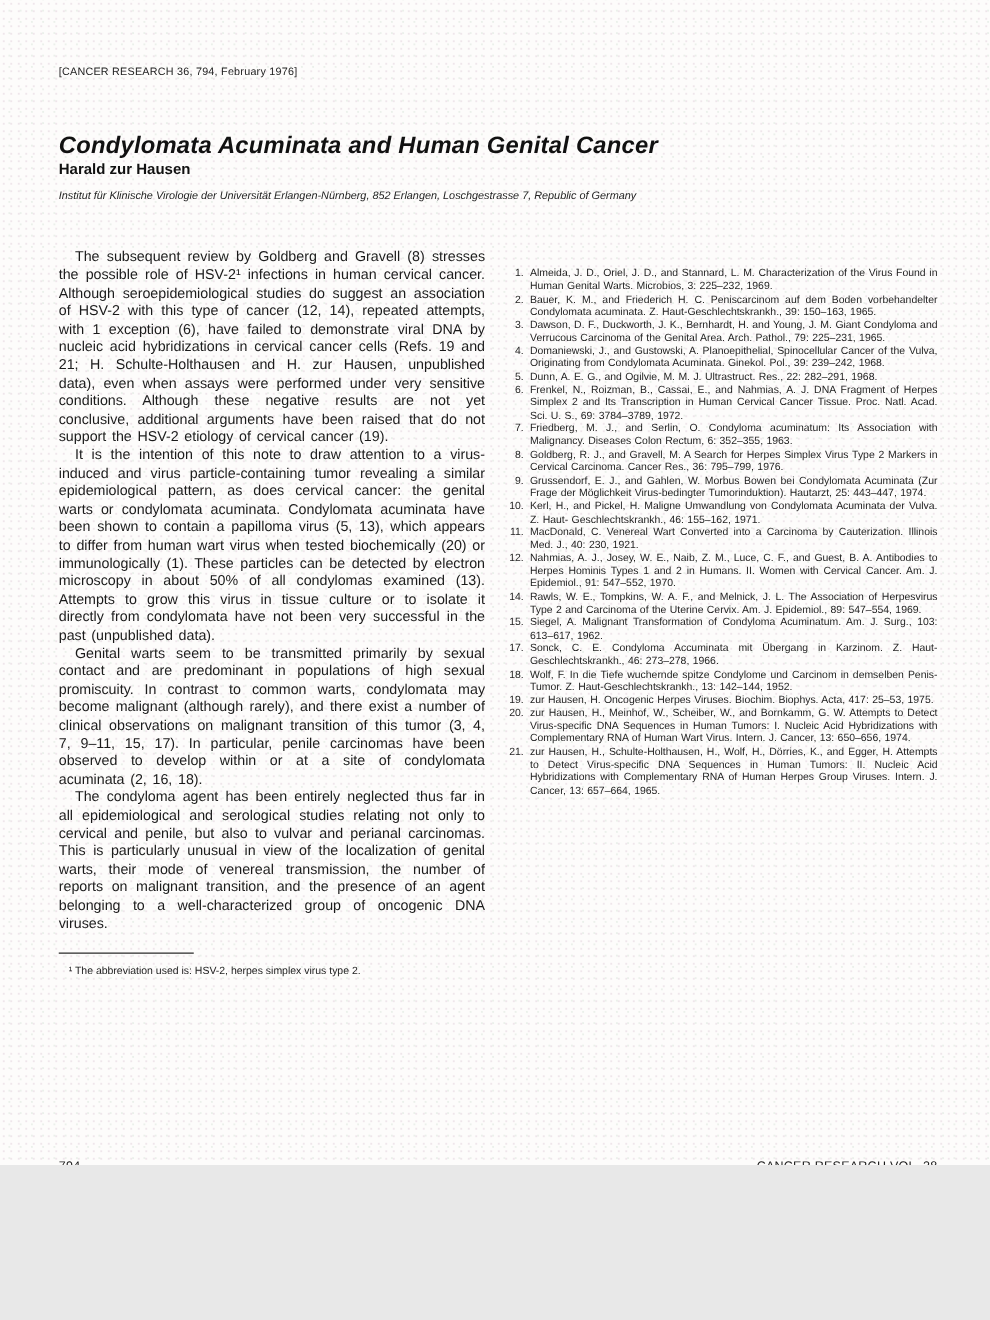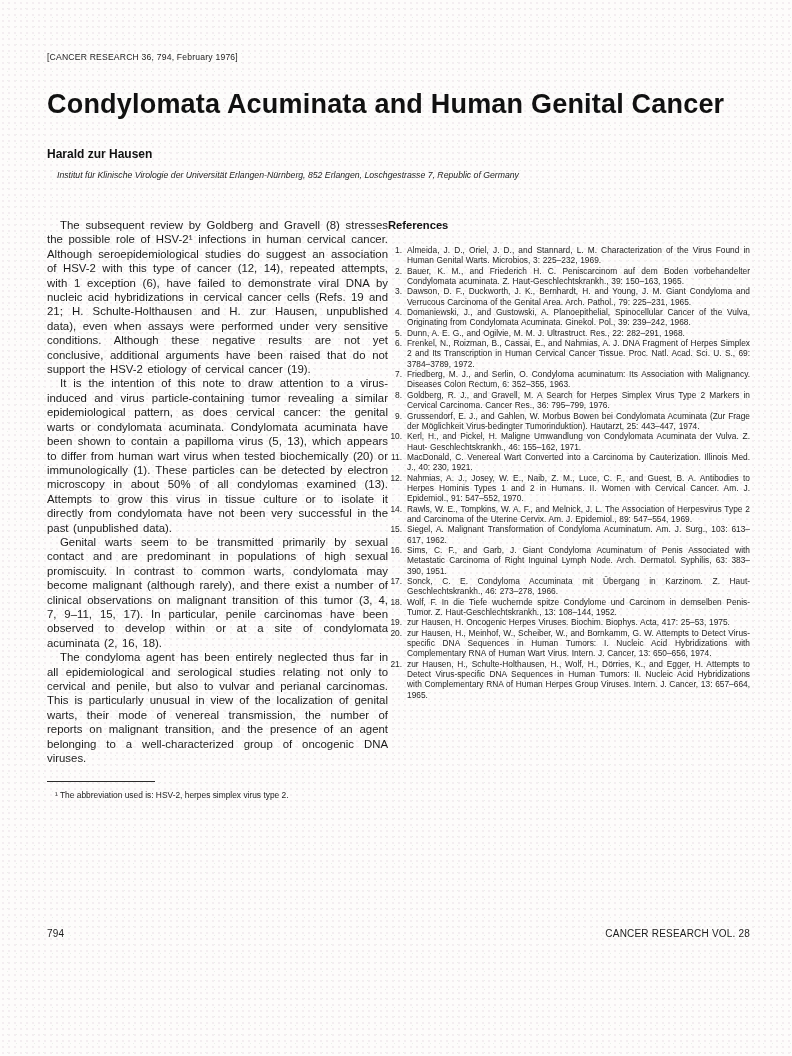--- a/index.html
+++ b/index.html
@@ -4,61 +4,61 @@
 <style>
   html, body {
     margin: 0;
     padding: 0;
     background: #e8e8e8;
     font-family: "Liberation Sans", sans-serif;
   }
   .page {
     position: relative;
     width: 792px;
-    height: 1056px;
+    height: 932px;
     margin: 0 auto;
     box-sizing: border-box;
     padding: 52px 42px 0 47px;
     color: #1b1b1b;
     background-color: #fdfcfb;
     background-image:
       radial-gradient(rgba(206,178,198,0.30) 0.6px, transparent 0.9px),
       radial-gradient(rgba(176,202,182,0.24) 0.6px, transparent 0.9px);
     background-size: 6px 6px, 9px 9px;
     background-position: 0 0, 3px 4px;
     overflow: hidden;
   }
   .journal-line {
     font-size: 8.6px;
     letter-spacing: 0.2px;
     color: #222;
   }
   .title {
-    margin: 27px 0 0 0;
-    font-size: 27px;
+    margin: 44px 0 0 0;
+    font-size: 19px;
     font-weight: bold;
     letter-spacing: 0.2px;
     color: #111;
+    font-style: italic;
   }
   .author {
-    margin-top: 27px;
     font-size: 12px;
     font-weight: bold;
     color: #111;
   }
   .affiliation {
     margin-top: 9px;
     font-size: 8.7px;
     font-style: italic;
     color: #222;
-    margin-left: 10px;
   }
   .columns {
     display: flex;
     margin-top: 38px;
+    gap: 17px;
   }
   .col-left {
     flex: none;
     width: 341px;
   }
   .col-right {
     flex: 1;
     min-width: 0;
   }
   .para {
@@ -145,21 +145,20 @@
           <p class="para">Genital warts seem to be transmitted primarily by sexual contact and are predominant in populations of high sexual promiscuity. In contrast to common warts, condylomata may become malignant (although rarely), and there exist a number of clinical observations on malignant transition of this tumor (3, 4, 7, 9–11, 15, 17). In particular, penile carcinomas have been observed to develop within or at a site of condylomata acuminata (2, 16, 18).</p>
 
           <p class="para">The condyloma agent has been entirely neglected thus far in all epidemiological and serological studies relating not only to cervical and penile, but also to vulvar and perianal carcinomas. This is particularly unusual in view of the localization of genital warts, their mode of venereal transmission, the number of reports on malignant transition, and the presence of an agent belonging to a well-characterized group of oncogenic DNA viruses.</p>
         </div>
 
       <div class="footnote-rule"></div>
       <div class="footnote">¹ The abbreviation used is: HSV-2, herpes simplex virus type 2.</div>
     </div>
 
     <div class="col-right">
-      <div class="ref-heading">References</div>
 
       <div class="ref-list">
 
           <div class="ref-item">
             <span class="ref-num">1.</span>
             <span class="ref-text">Almeida, J. D., Oriel, J. D., and Stannard, L. M. Characterization of the Virus Found in Human Genital Warts. Microbios, 3: 225–232, 1969.</span>
           </div>
 
           <div class="ref-item">
             <span class="ref-num">2.</span>
@@ -220,33 +219,29 @@
           <div class="ref-item">
             <span class="ref-num">14.</span>
             <span class="ref-text">Rawls, W. E., Tompkins, W. A. F., and Melnick, J. L. The Association of Herpesvirus Type 2 and Carcinoma of the Uterine Cervix. Am. J. Epidemiol., 89: 547–554, 1969.</span>
           </div>
 
           <div class="ref-item">
             <span class="ref-num">15.</span>
             <span class="ref-text">Siegel, A. Malignant Transformation of Condyloma Acuminatum. Am. J. Surg., 103: 613–617, 1962.</span>
           </div>
 
-          <div class="ref-item">
-            <span class="ref-num">16.</span>
-            <span class="ref-text">Sims, C. F., and Garb, J. Giant Condyloma Acuminatum of Penis Associated with Metastatic Carcinoma of Right Inguinal Lymph Node. Arch. Dermatol. Syphilis, 63: 383–390, 1951.</span>
-          </div>
 
           <div class="ref-item">
             <span class="ref-num">17.</span>
             <span class="ref-text">Sonck, C. E. Condyloma Accuminata mit Übergang in Karzinom. Z. Haut-Geschlechtskrankh., 46: 273–278, 1966.</span>
           </div>
 
           <div class="ref-item">
             <span class="ref-num">18.</span>
-            <span class="ref-text">Wolf, F. In die Tiefe wuchernde spitze Condylome und Carcinom in demselben Penis-Tumor. Z. Haut-Geschlechtskrankh., 13: 108–144, 1952.</span>
+            <span class="ref-text">Wolf, F. In die Tiefe wuchernde spitze Condylome und Carcinom in demselben Penis-Tumor. Z. Haut-Geschlechtskrankh., 13: 142–144, 1952.</span>
           </div>
 
           <div class="ref-item">
             <span class="ref-num">19.</span>
             <span class="ref-text">zur Hausen, H. Oncogenic Herpes Viruses. Biochim. Biophys. Acta, 417: 25–53, 1975.</span>
           </div>
 
           <div class="ref-item">
             <span class="ref-num">20.</span>
             <span class="ref-text">zur Hausen, H., Meinhof, W., Scheiber, W., and Bornkamm, G. W. Attempts to Detect Virus-specific DNA Sequences in Human Tumors: I. Nucleic Acid Hybridizations with Complementary RNA of Human Wart Virus. Intern. J. Cancer, 13: 650–656, 1974.</span>

